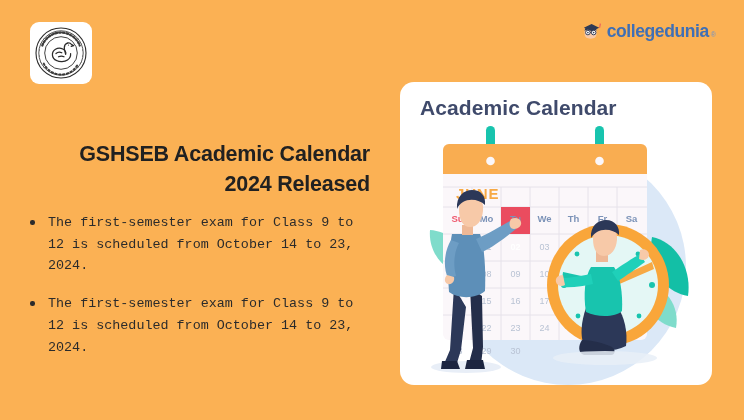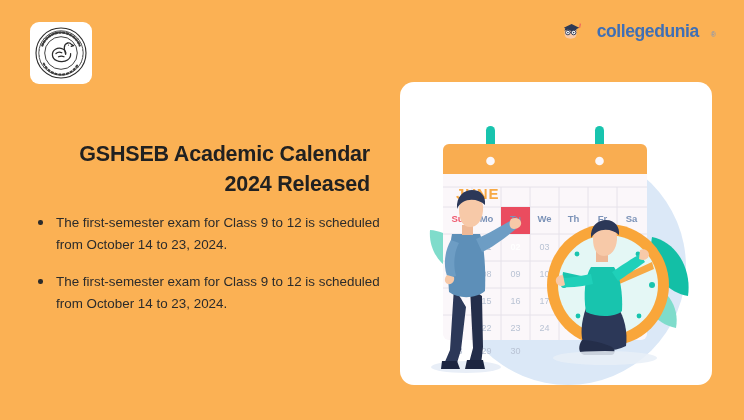--- a/index.html
+++ b/index.html
@@ -15,41 +15,42 @@
     position:absolute; left:30px; top:22px;
     width:62px; height:62px;
     background:#ffffff; border-radius:9px;
     display:flex; align-items:center; justify-content:center;
   }
   #board-logo svg { display:block; }
 
   
   #cd-logo {
     position:absolute; right:28px; top:21px;
-    display:flex; align-items:center; gap:15px;
+    display:flex; align-items:center; gap:5px;
   }
   #cd-mascot { width:22px; height:22px; display:block; }
   #cd-word {
     font-size:17.5px; font-weight:700; color:#3f6fb5;
     letter-spacing:-0.4px; line-height:1;
   }
   #cd-tm {
     font-size:7px; color:#6f93c9; align-self:flex-start;
     margin-top:10px; margin-left:-3px; letter-spacing:0;
   }
 
   
   #headline {
     position:absolute; left:30px; top:140px; width:340px;
     font-size:21.5px; font-weight:700; color:#212121;
     line-height:1.38; letter-spacing:-0.2px;text-align:right;
   }
   #bullet-list {
-    position:absolute; left:30px; top:212px; width:350px;
+    position:absolute; left:22px; top:212px; width:350px;
     list-style:none;
+    font-family:Liberation Mono, monospace;
   }
   #bullet-list li {
     position:relative;
     padding-left:26px;
     margin-bottom:16px;
     font-size:13.4px;
     color:#2b2b2b;
     line-height:1.62;
   }
   #bullet-list li:last-child { margin-bottom:0; }
@@ -324,13 +325,14 @@
         <path d="M193 157 C193 148 199 143 206 143 C213 143 218 149 217 158
                  C216 168 211 174 204 174 C197 174 193 167 193 157 Z" fill="#f7c9a8"></path>
         <path d="M191 156 C190 144 198 138 206 138 C215 138 220 145 219 153
                  C214 148 204 146 197 150 C194 152 192 154 191 156 Z" fill="#2c3858"></path>
       </g>
 
       <ellipse cx="205" cy="276" rx="52" ry="7" fill="#e8eef7" opacity="0.85"></ellipse>
     </g>
   </svg>
 
+  <div id="illus-title">Academic Calendar</div>
 </div>
 
 </body></html>

